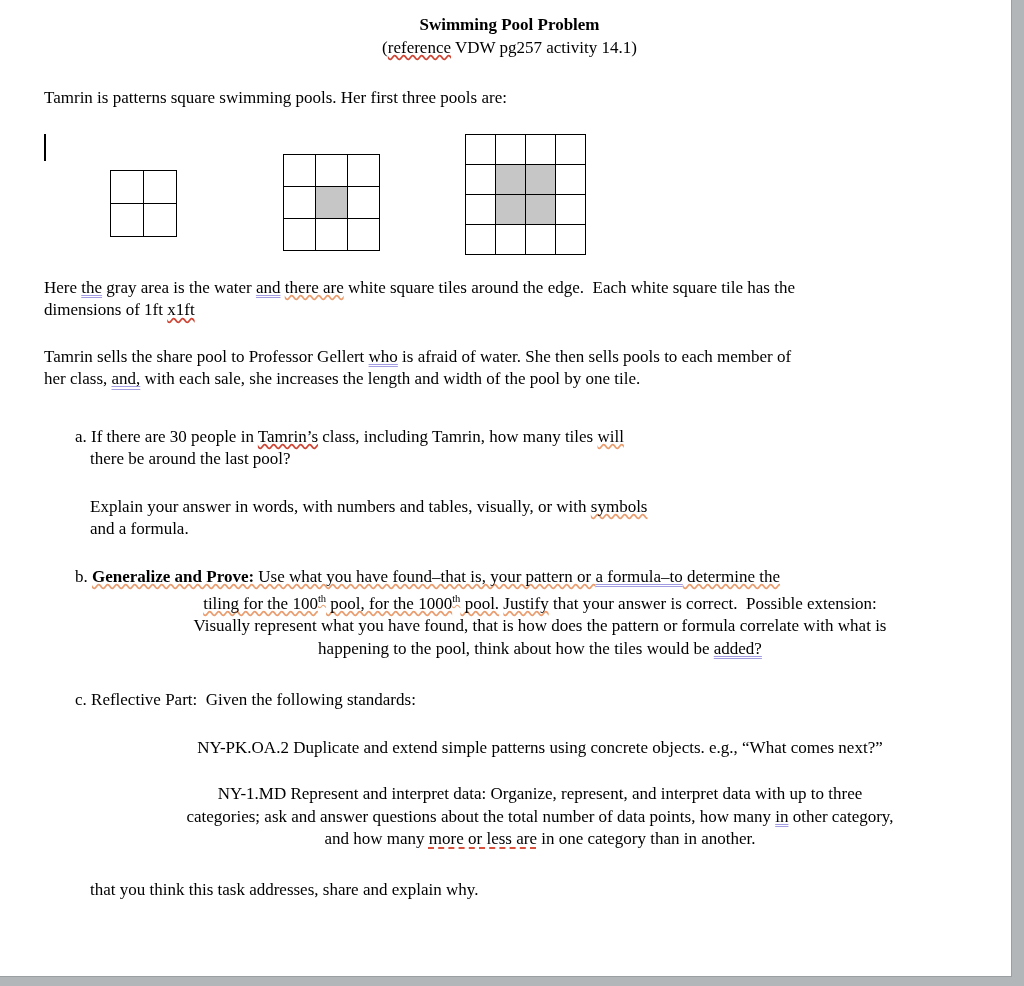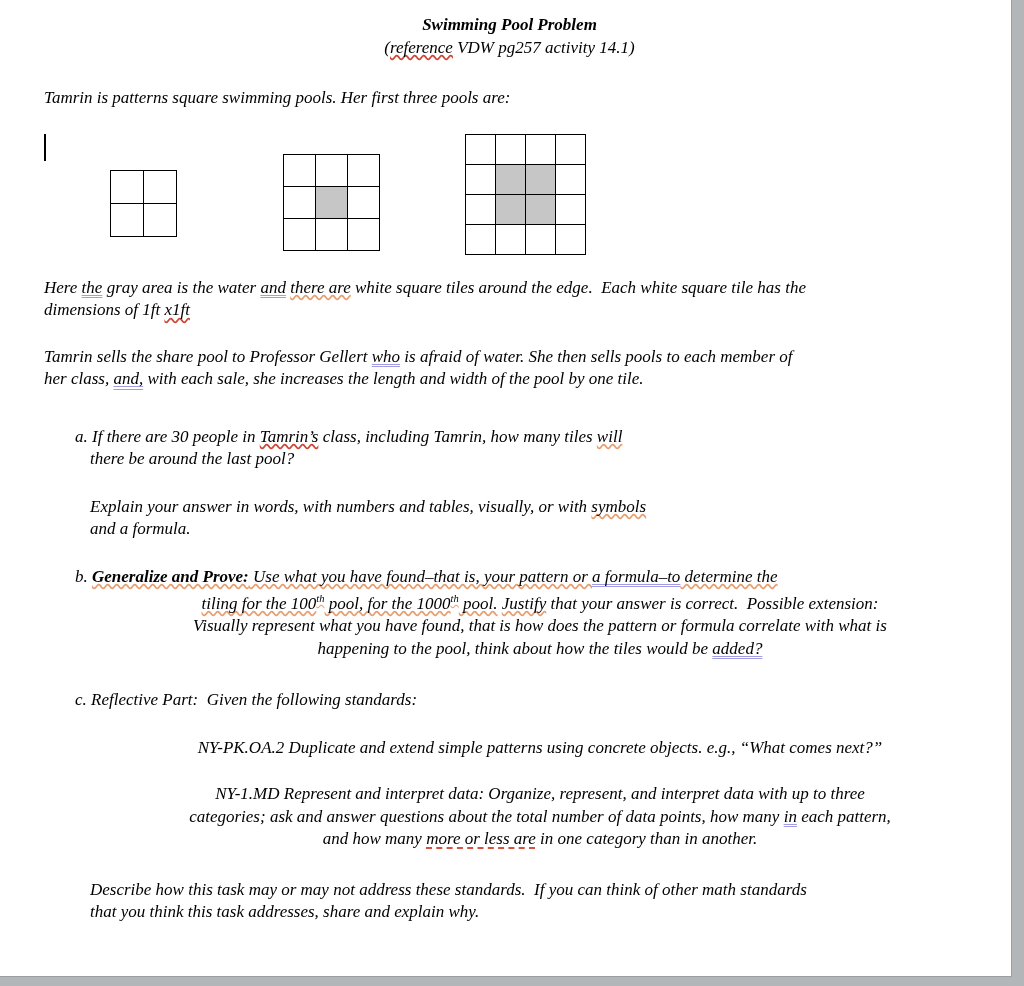--- a/index.html
+++ b/index.html
@@ -16,21 +16,20 @@
     border-right:1px solid #9aa0a2;
     border-bottom:1px solid #9aa0a2;
     box-sizing:border-box;
     padding:14px 36px 0 44px;
   }
   .line{
     white-space:pre;
     font-size:17px;
     line-height:22.5px;
     min-height:22.5px;
-    font-style:italic;
   }
   .title{text-align:center;font-weight:bold;}
   .subtitle{text-align:center;}
   .para{margin:0;}
   .p-intro{margin-top:28px;}
   .pools{position:relative;margin-top:24px;height:122px;}
   .p-here{margin-top:21px;}
   .p-sells{margin-top:24px;}
   .p-a{margin-top:35px;}
   .p-explain{margin-top:25px;}
@@ -147,22 +146,21 @@
   <div class="para p-c">
     <div class="line ind-31"><span>c. Reflective Part:  Given the following standards:</span></div>
   </div>
 
   <div class="para p-std1">
     <div class="line ind-61"><span>NY-PK.OA.2 Duplicate and extend simple patterns using concrete objects. e.g., “What comes next?”</span></div>
   </div>
 
   <div class="para p-std2">
     <div class="line ind-61"><span>NY-1.MD Represent and interpret data: Organize, represent, and interpret data with up to three</span></div>
-    <div class="line ind-61"><span>categories; ask and answer questions about the total number of data points, how many </span><span class="double-purple">in</span><span> each pattern,</span></div>
+    <div class="line ind-61"><span>categories; ask and answer questions about the total number of data points, how many </span><span class="double-purple">in</span><span> other category,</span></div>
     <div class="line ind-61"><span>and how many </span><span class="dashed-red">more or less are</span><span> in one category than in another.</span></div>
   </div>
 
   <div class="para p-describe">
-    <div class="line ind-46"><span>Describe how this task may or may not address these standards.  If you can think of other math standards</span></div>
     <div class="line ind-46"><span>that you think this task addresses, share and explain why.</span></div>
   </div>
 
 </div>
 
 </body></html>

